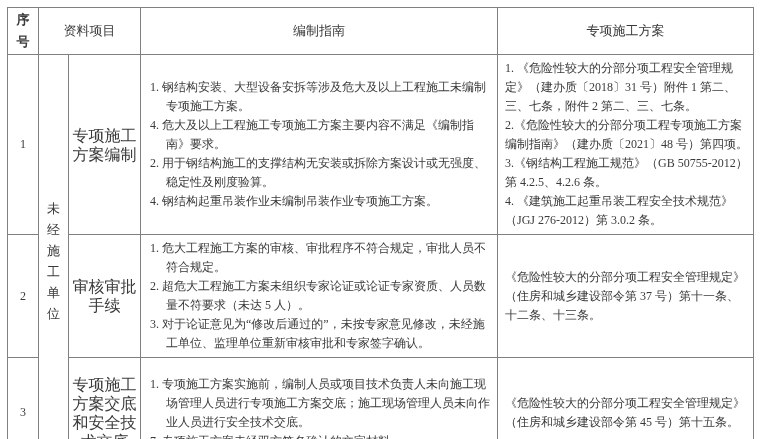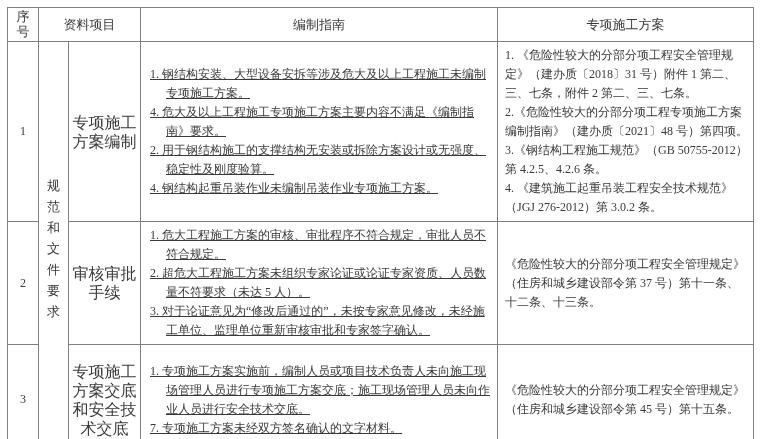--- a/index.html
+++ b/index.html
@@ -27,21 +27,22 @@
     height: 33px;
     text-align: center;
     vertical-align: middle;
     font-size: 13px;
     line-height: 16px;
   }
   .hdr-no-inner {
     display: inline-block;
     width: 1em;
     word-break: break-all;
-    line-height: 15px;
+    line-height: 22px;
+    font-weight: bold;
   }
   
   .no-cell {
     text-align: center;
     vertical-align: middle;
     font-size: 12px;
   }
   .vert-cell {
     text-align: center;
     vertical-align: middle;
@@ -68,21 +69,20 @@
   }
   .issues-cell {
     vertical-align: middle;
     font-size: 12px;
     line-height: 19px;
     padding: 4px 6px 4px 9px;
   }
   .issues-cell .item {
     padding-left: 16px;
     text-indent: -16px;
-    text-decoration: underline;
   }
   .req-cell {
     vertical-align: middle;
     font-size: 12px;
     line-height: 19px;
     padding: 4px 4px 4px 7px;
     margin-left: 9px;
   }
   .r1 td { height: 165px; }
   .r2 td { height: 117px; }
@@ -112,21 +112,21 @@
       <span>编制指南</span>
     </td>
     <td>
       <span>专项施工方案</span>
     </td>
   </tr>
 
   <tr class="r1">
     <td class="no-cell">1</td>
     <td class="vert-cell" rowspan="3">
-      <span class="vert-inner">规范和文件要求</span>
+      <span class="vert-inner">未经施工单位</span>
     </td>
     <td class="item-cell">
       <span class="item-inner">专项施工方案编制</span>
     </td>
     <td class="issues-cell">
       <div class="item">1. 钢结构安装、大型设备安拆等涉及危大及以上工程施工未编制专项施工方案。</div>
       <div class="item">4. 危大及以上工程施工专项施工方案主要内容不满足《编制指南》要求。</div>
       <div class="item">2. 用于钢结构施工的支撑结构无安装或拆除方案设计或无强度、稳定性及刚度验算。</div>
       <div class="item">4. 钢结构起重吊装作业未编制吊装作业专项施工方案。</div>
     </td>

